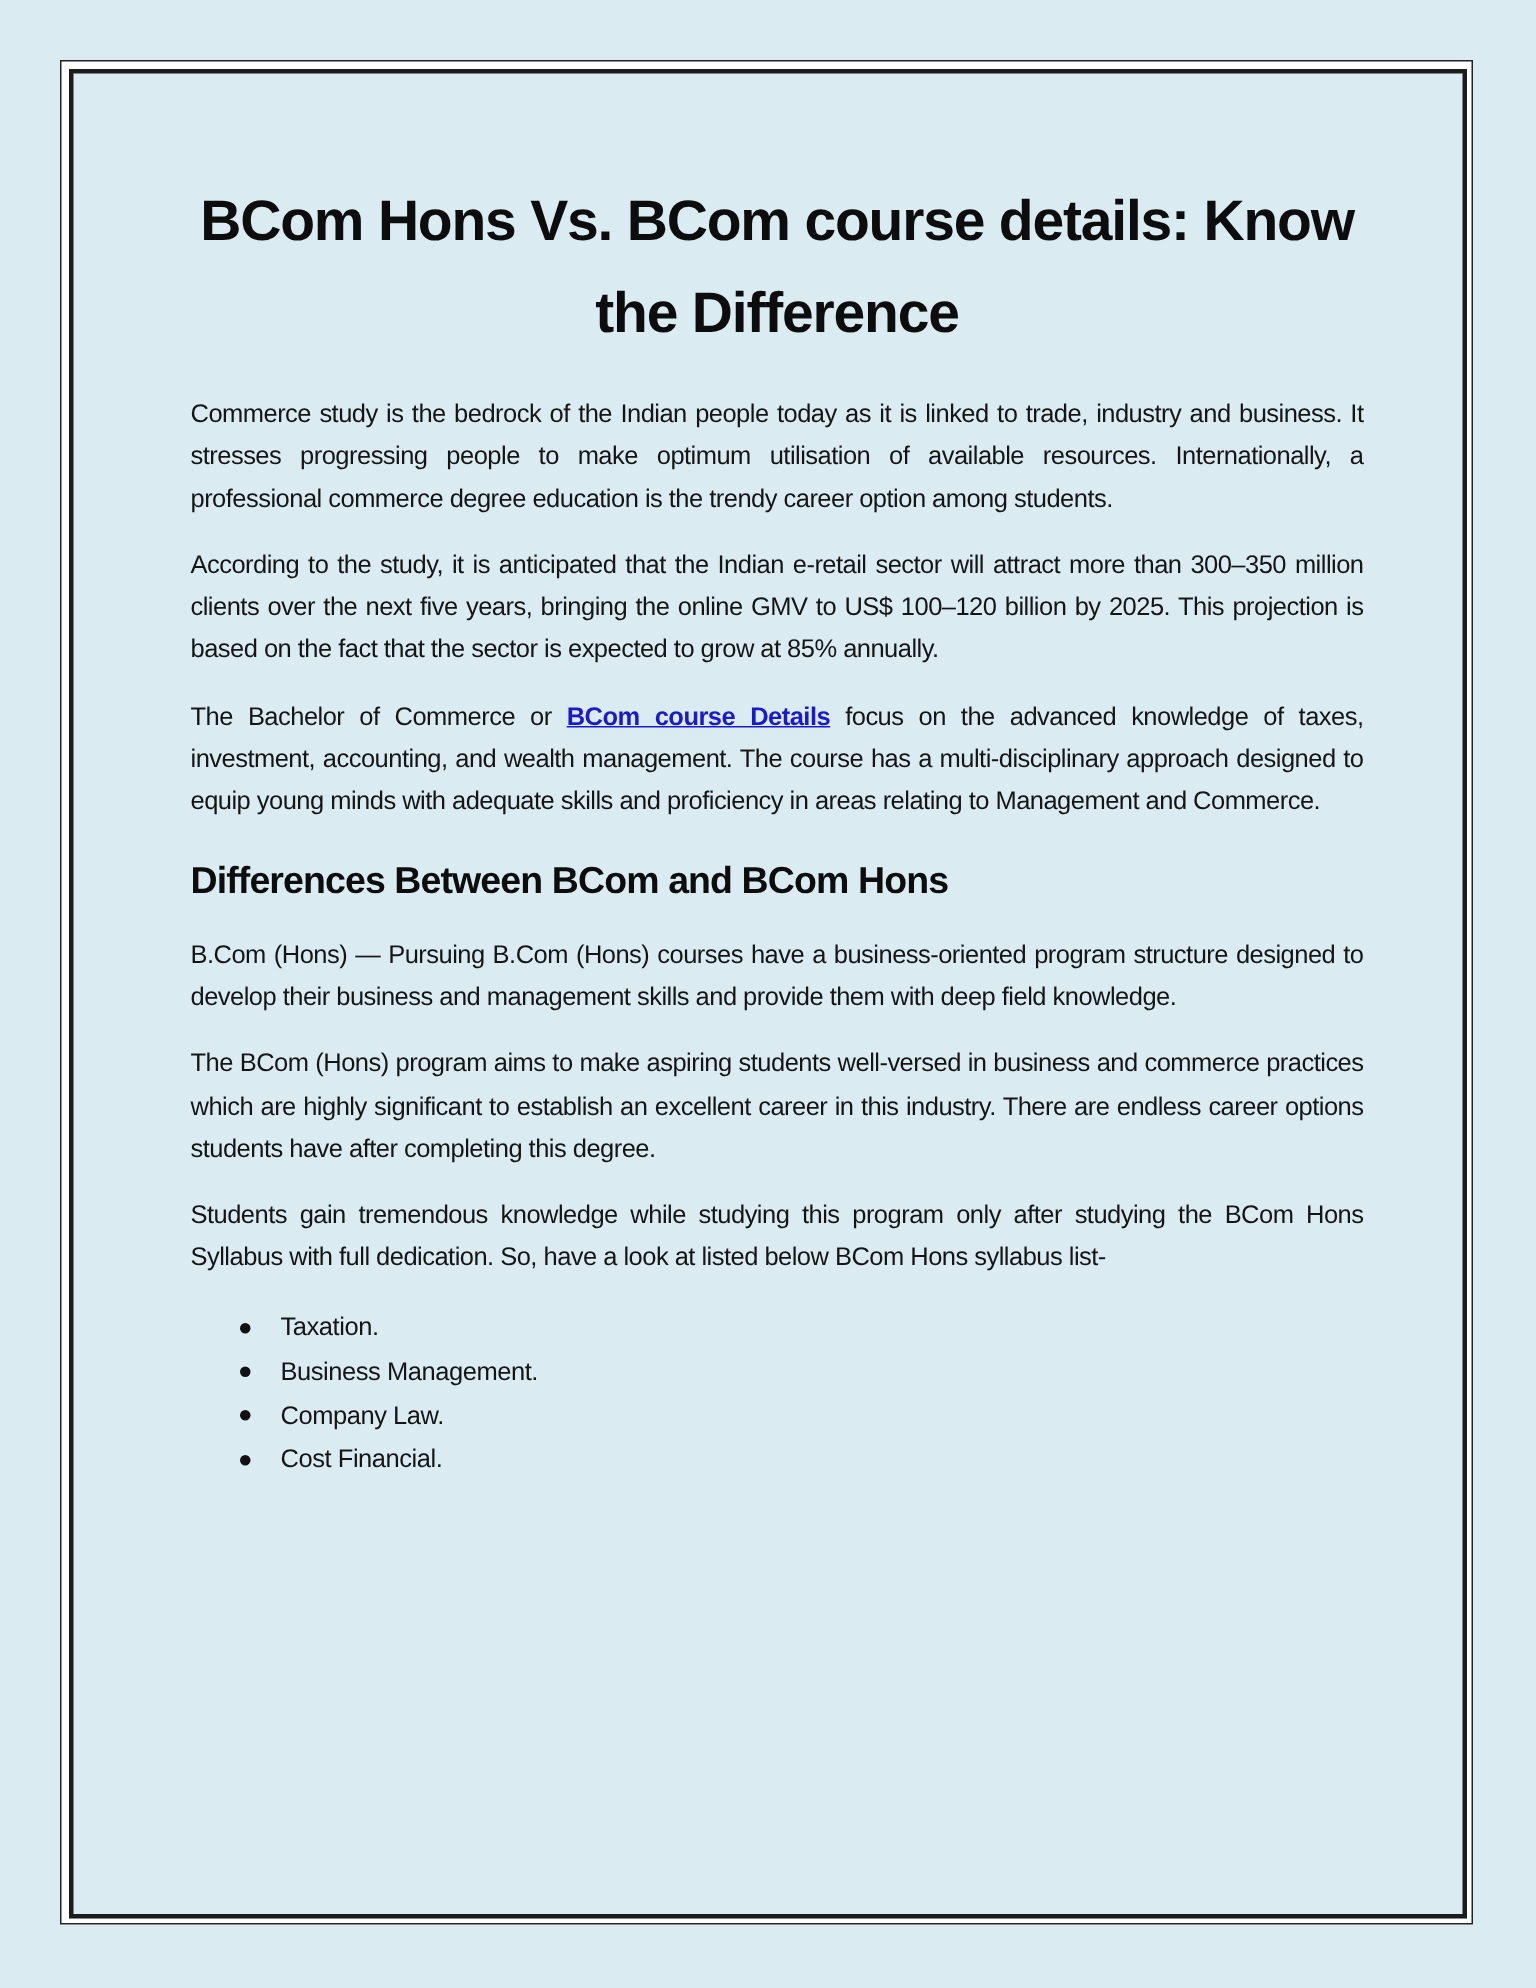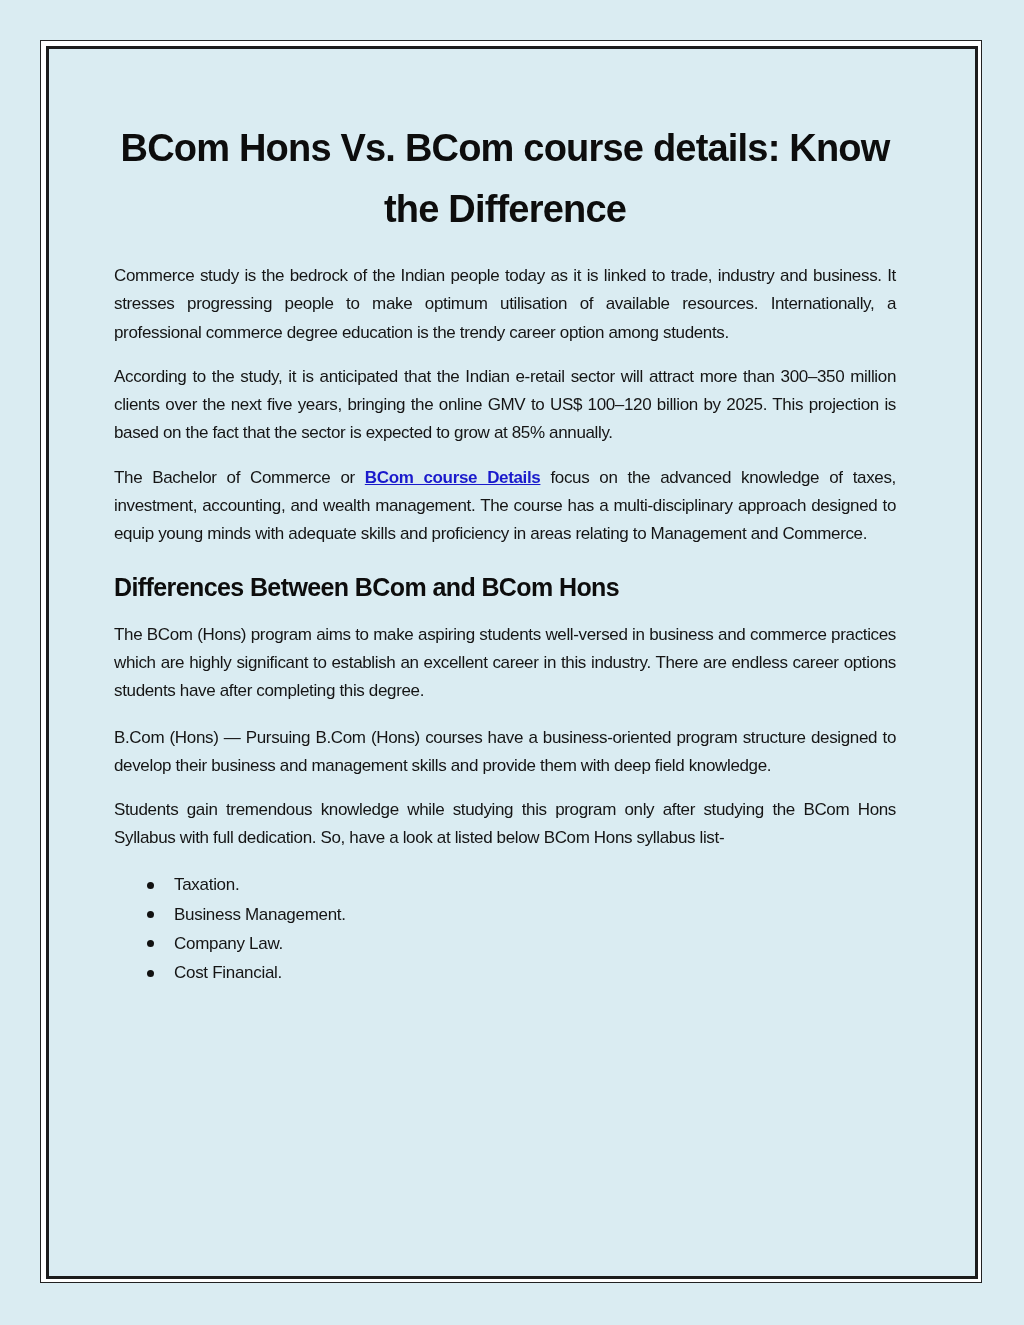--- a/index.html
+++ b/index.html
@@ -30,21 +30,21 @@
       left: 46px;
       top: 46px;
       width: 932px;
       height: 1233px;
       border: 3px solid #1c1c1c;
       background: #daecf2;
       box-sizing: border-box;
     }
     .content {
       position: absolute;
-      left: 114px;
+      left: 127px;
       top: 118px;
       width: 782px;
     }
     .doc-title {
       margin: 0;
       text-align: center;
       font-family: "Liberation Sans", sans-serif;
       font-weight: bold;
       font-size: 38px;
       line-height: 61px;
@@ -112,23 +112,23 @@
   <h1 class="doc-title">BCom Hons Vs. BCom course details: Know the Difference</h1>
 
   <p class="para p1">Commerce study is the bedrock of the Indian people today as it is linked to trade, industry and business. It stresses progressing people to make optimum utilisation of available resources. Internationally, a professional commerce degree education is the trendy career option among students.</p>
 
   <p class="para p2">According to the study, it is anticipated that the Indian e-retail sector will attract more than 300–350 million clients over the next five years, bringing the online GMV to US$ 100–120 billion by 2025. This projection is based on the fact that the sector is expected to grow at 85% annually.</p>
 
   <p class="para p3"><span>The Bachelor of Commerce or </span><a class="link">BCom course Details</a><span> focus on the advanced knowledge of taxes, investment, accounting, and wealth management. The course has a multi-disciplinary approach designed to equip young minds with adequate skills and proficiency in areas relating to Management and Commerce.</span></p>
 
   <h2 class="section-heading">Differences Between BCom and BCom Hons</h2>
 
+  <p class="para p4">B.Com (Hons) — Pursuing B.Com (Hons) courses have a business-oriented program structure designed to develop their business and management skills and provide them with deep field knowledge.</p>
+
   <p class="para p5">The BCom (Hons) program aims to make aspiring students well-versed in business and commerce practices which are highly significant to establish an excellent career in this industry. There are endless career options students have after completing this degree.</p>
-
-  <p class="para p4">B.Com (Hons) — Pursuing B.Com (Hons) courses have a business-oriented program structure designed to develop their business and management skills and provide them with deep field knowledge.</p>
 
   <p class="para p6">Students gain tremendous knowledge while studying this program only after studying the BCom Hons Syllabus with full dedication. So, have a look at listed below BCom Hons syllabus list-</p>
 
   <ul class="syllabus-list">
     <li class="syllabus-item">
       <span class="bullet"></span>
       <span>Taxation.</span>
     </li>
     <li class="syllabus-item">
       <span class="bullet"></span>

